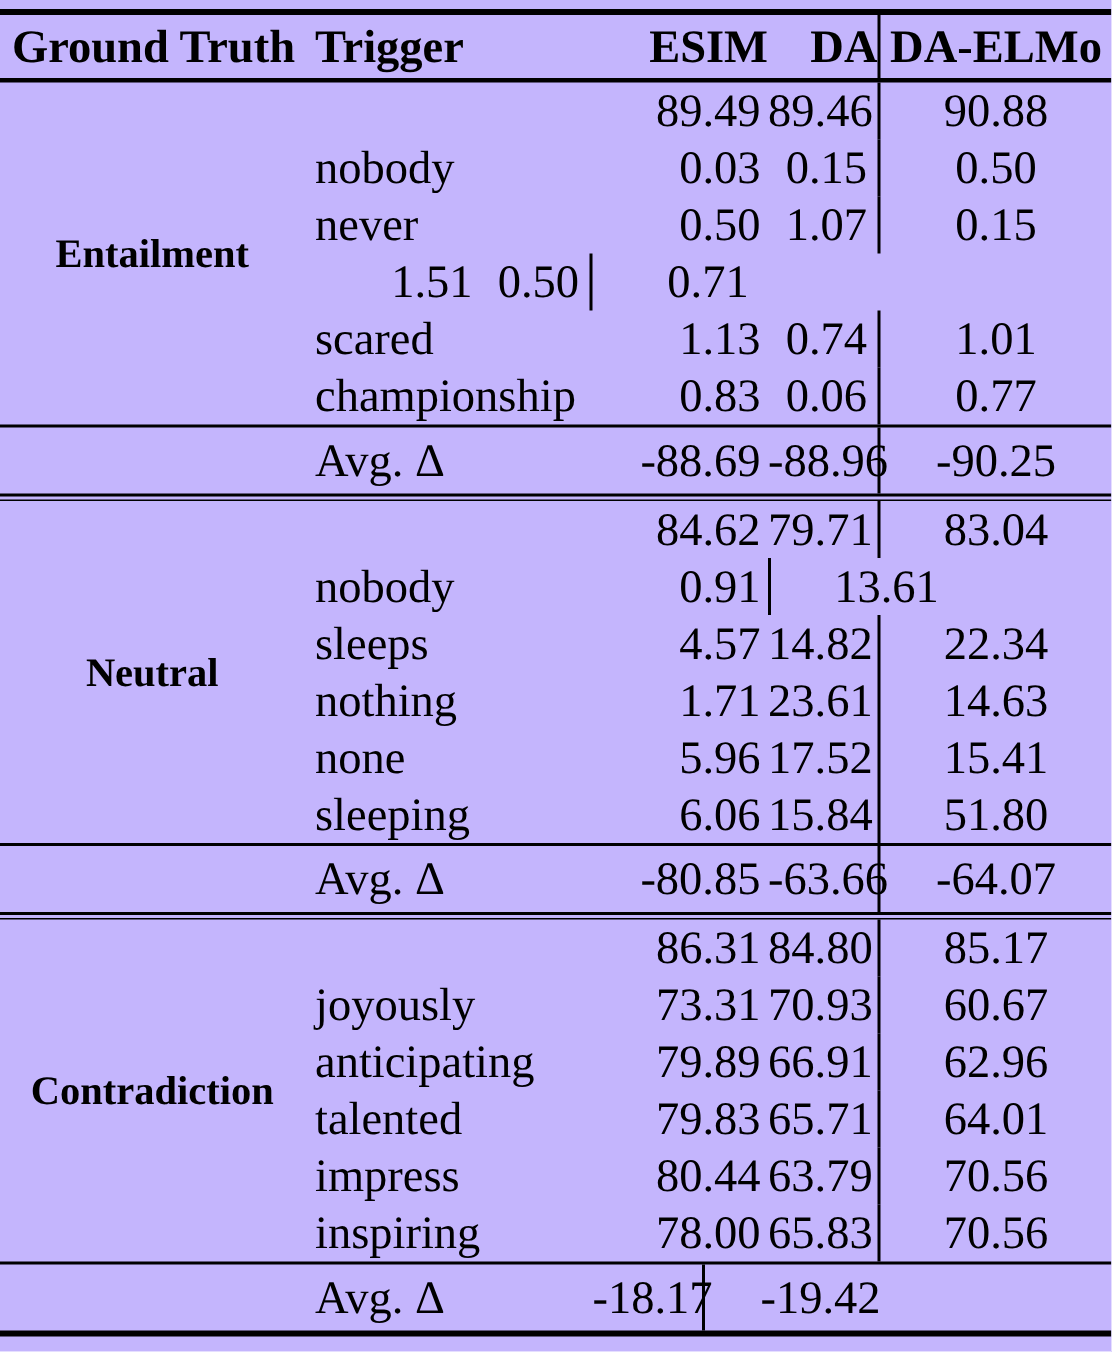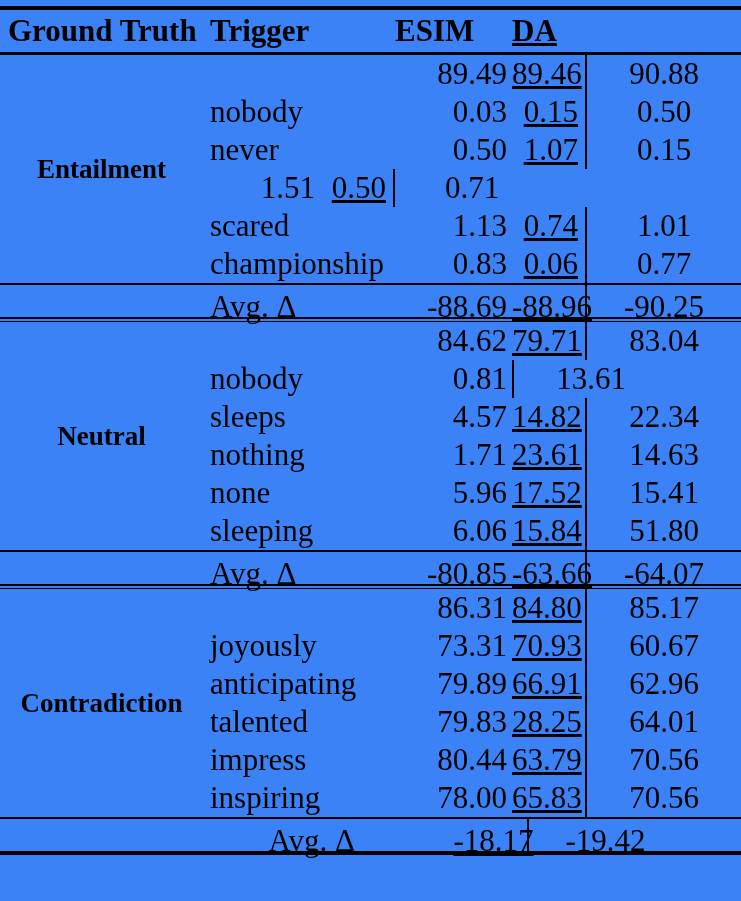--- a/index.html
+++ b/index.html
@@ -4,21 +4,21 @@
 <style>
   html, body {
     margin: 0;
     padding: 0;
     background: #ffffff;
   }
   .canvas {
     position: relative;
     width: 741px;
     height: 901px;
-    background: #3b82f6;
+    background: #c4b5fd;
     font-family: "Liberation Serif", "DejaVu Serif", serif;
     color: #000000;
     overflow: hidden;
   }
   .paper-table {
     padding-top: 6px;
   }
   
   .rule        { width: 741px; background: #000; }
   .rule-top    { height: 4px; }
@@ -39,38 +39,37 @@
     height: 38px;
     line-height: 38px;
     font-size: 31px;
   }
   .header-row {
     height: 42px;
     line-height: 42px;
     font-weight: bold;
   }
   .avg-row {
-    height: 32px;
+    height: 44px;
     line-height: 44px;
-    justify-content: center;
   }
 
   
   .c1 { width: 203px; box-sizing: border-box; }
   .c2 { width: 192px; box-sizing: border-box; padding-left: 7px; text-align: left; }
   .c3 { width: 117px; box-sizing: border-box; padding-right: 5px; text-align: right; }
-  .c4 { width: 73px;  box-sizing: border-box; padding-right: 7px; text-align: right; text-decoration: underline; }
+  .c4 { width: 73px;  box-sizing: border-box; padding-right: 7px; text-align: right; }
   .c5 {
     width: 156px;
     box-sizing: border-box;
     text-align: center;
     border-left: 2px solid #000;
   }
   .header-row .c1 { padding-left: 8px; text-align: left; }
-  .header-row .c3, .header-row .c4 { text-align: left; padding-right: 0; }
+  .header-row .c3, .header-row .c4 { text-align: right; padding-right: 0; }
 
   .section-body { position: relative; }
   .gt-label {
     position: absolute;
     left: 0; top: 0;
     width: 203px; height: 100%;
     display: flex;
     align-items: center;
     justify-content: center;
     font-weight: bold;
@@ -83,20 +82,21 @@
 <div class="canvas">
   <div class="paper-table">
 
     <div class="rule rule-top"></div>
 
     <div class="t-row header-row">
       <div class="c1">Ground Truth</div>
       <div class="c2">Trigger</div>
       <div class="c3">ESIM</div>
       <div class="c4">DA</div>
+      <div class="c5">DA-ELMo</div>
     </div>
 
     <div class="rule rule-header"></div>
 
     <div id="table-sections">
         <div class="section-body">
           <div class="gt-label">Entailment</div>
           <div class="t-row">
             <div class="c1"></div>
             <div class="c2"></div>
@@ -153,21 +153,21 @@
           <div class="t-row">
             <div class="c1"></div>
             <div class="c2"></div>
             <div class="c3">84.62</div>
             <div class="c4">79.71</div>
             <div class="c5">83.04</div>
           </div>
           <div class="t-row">
             <div class="c1"></div>
             <div class="c2">nobody</div>
-            <div class="c3">0.81</div>
+            <div class="c3">0.91</div>
             <div class="c5">13.61</div>
           </div>
           <div class="t-row">
             <div class="c1"></div>
             <div class="c2">sleeps</div>
             <div class="c3">4.57</div>
             <div class="c4">14.82</div>
             <div class="c5">22.34</div>
           </div>
           <div class="t-row">
@@ -221,21 +221,21 @@
             <div class="c1"></div>
             <div class="c2">anticipating</div>
             <div class="c3">79.89</div>
             <div class="c4">66.91</div>
             <div class="c5">62.96</div>
           </div>
           <div class="t-row">
             <div class="c1"></div>
             <div class="c2">talented</div>
             <div class="c3">79.83</div>
-            <div class="c4">28.25</div>
+            <div class="c4">65.71</div>
             <div class="c5">64.01</div>
           </div>
           <div class="t-row">
             <div class="c1"></div>
             <div class="c2">impress</div>
             <div class="c3">80.44</div>
             <div class="c4">63.79</div>
             <div class="c5">70.56</div>
           </div>
           <div class="t-row">

